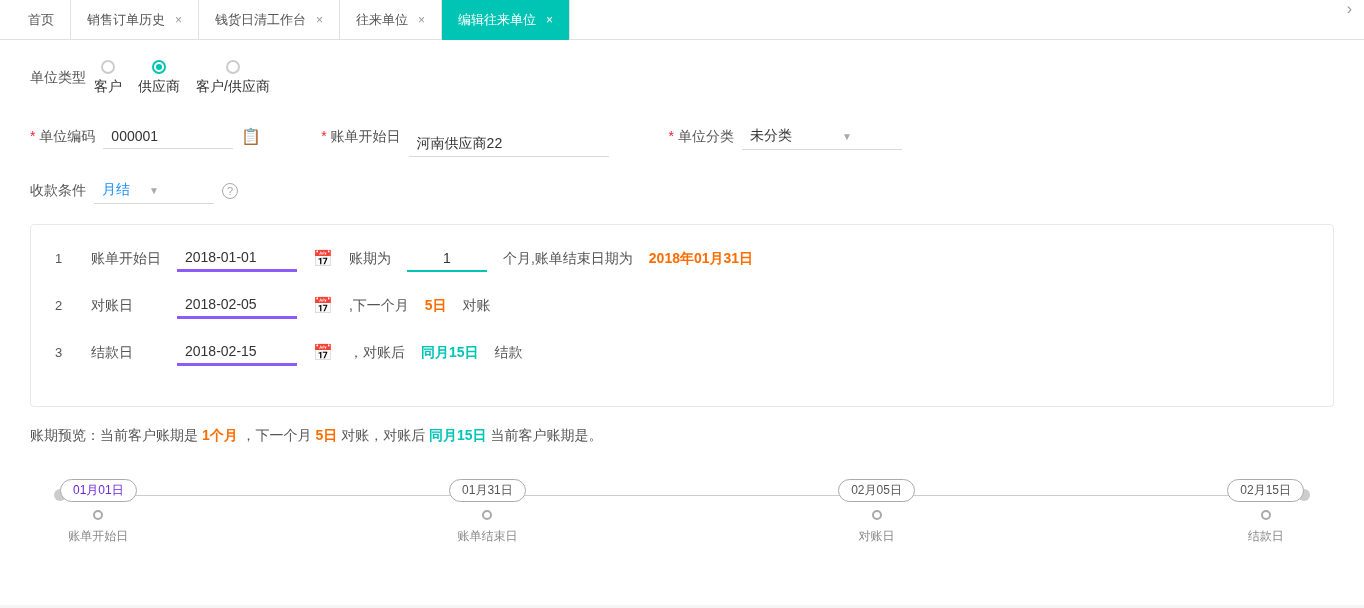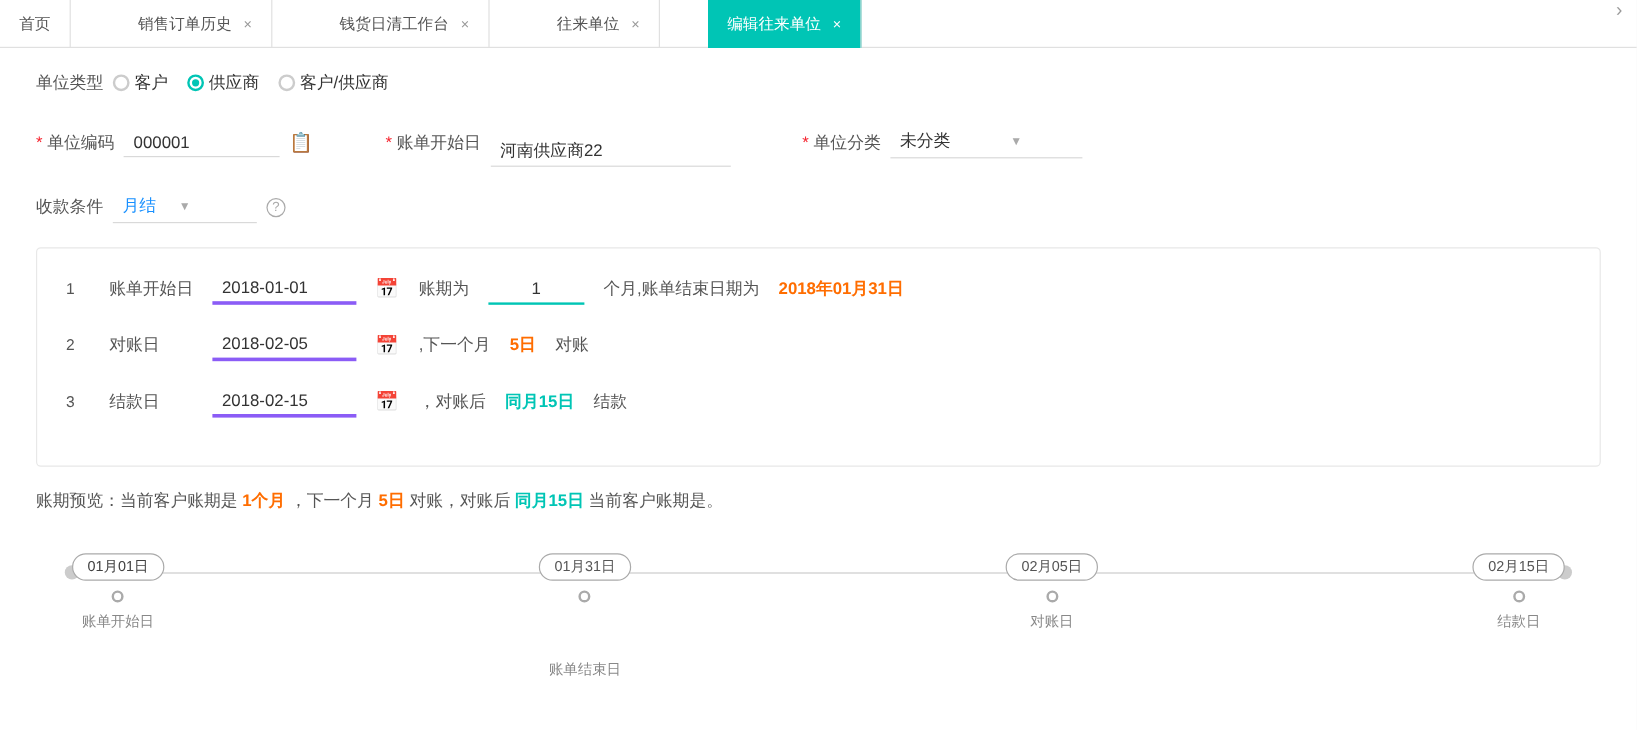--- a/index.html
+++ b/index.html
@@ -5,22 +5,21 @@
     * { box-sizing: border-box; margin: 0; padding: 0; }
     body { font-family: "Microsoft YaHei", "PingFang SC", sans-serif; font-size: 14px; background: #f5f5f5; color: #333; }
 
     
     .tab-bar {
       display: flex;
       align-items: flex-start;
       background: #fff;
       border-bottom: 1px solid #e0e0e0;
       height: 40px;
-      padding-left: 0;
-      gap: 40px;
+      padding-left: 12px;
     }
     .tab-item {
       display: flex;
       align-items: center;
       padding: 0 16px;
       height: 40px;
       cursor: pointer;
       font-size: 13px;
       color: #555;
       border-right: 1px solid #e0e0e0;
@@ -76,20 +75,21 @@
     .radio-group {
       display: flex;
       align-items: center;
       gap: 16px;
     }
     .radio-option {
       display: flex;
       align-items: center;
       gap: 4px;
       cursor: pointer;
+      flex-direction: column;
     }
     .radio-circle {
       width: 14px;
       height: 14px;
       border-radius: 50%;
       border: 2px solid #ccc;
       display: flex;
       align-items: center;
       justify-content: center;
     }
@@ -332,29 +332,29 @@
   <div style="position:relative; padding: 10px 30px 40px 30px;">
 
     <div style="position:absolute; top: 26px; left: 30px; right: 30px; height: 1px; background: #ccc; z-index:0;"></div>
 
     <div style="position:absolute; top: 20px; left: 24px; width: 12px; height: 12px; border-radius: 50%; background: #ccc; z-index:1;"></div>
     <div style="position:absolute; top: 20px; right: 24px; width: 12px; height: 12px; border-radius: 50%; background: #ccc; z-index:1;"></div>
 
     <div style="display:flex; justify-content:space-between; position:relative; z-index:1;">
 
       <div style="display:flex; flex-direction:column; align-items:center; gap:8px;">
-        <div style="background:#fff; border:1px solid #aaa; border-radius:12px; padding:2px 12px; font-size:12px; color:#404040;">01月01日</div>
+        <div style="background:#fff; border:1px solid #aaa; border-radius:12px; padding:2px 12px; font-size:12px; color:#6d28d9;">01月01日</div>
         <div style="width:10px; height:10px; border-radius:50%; border:2px solid #aaa; background:#fff;"></div>
         <div style="font-size:12px; color:#888;">账单开始日</div>
       </div>
 
       <div style="display:flex; flex-direction:column; align-items:center; gap:8px;">
         <div style="background:#fff; border:1px solid #aaa; border-radius:12px; padding:2px 12px; font-size:12px; color:#555;">01月31日</div>
         <div style="width:10px; height:10px; border-radius:50%; border:2px solid #aaa; background:#fff;"></div>
-        <div style="font-size:12px; color:#888;margin-top:40px;">账单结束日</div>
+        <div style="font-size:12px; color:#888;">账单结束日</div>
       </div>
 
       <div style="display:flex; flex-direction:column; align-items:center; gap:8px;">
         <div style="background:#fff; border:1px solid #aaa; border-radius:12px; padding:2px 12px; font-size:12px; color:#555;">02月05日</div>
         <div style="width:10px; height:10px; border-radius:50%; border:2px solid #aaa; background:#fff;"></div>
         <div style="font-size:12px; color:#888;">对账日</div>
       </div>
 
       <div style="display:flex; flex-direction:column; align-items:center; gap:8px;">
         <div style="background:#fff; border:1px solid #aaa; border-radius:12px; padding:2px 12px; font-size:12px; color:#555;">02月15日</div>

